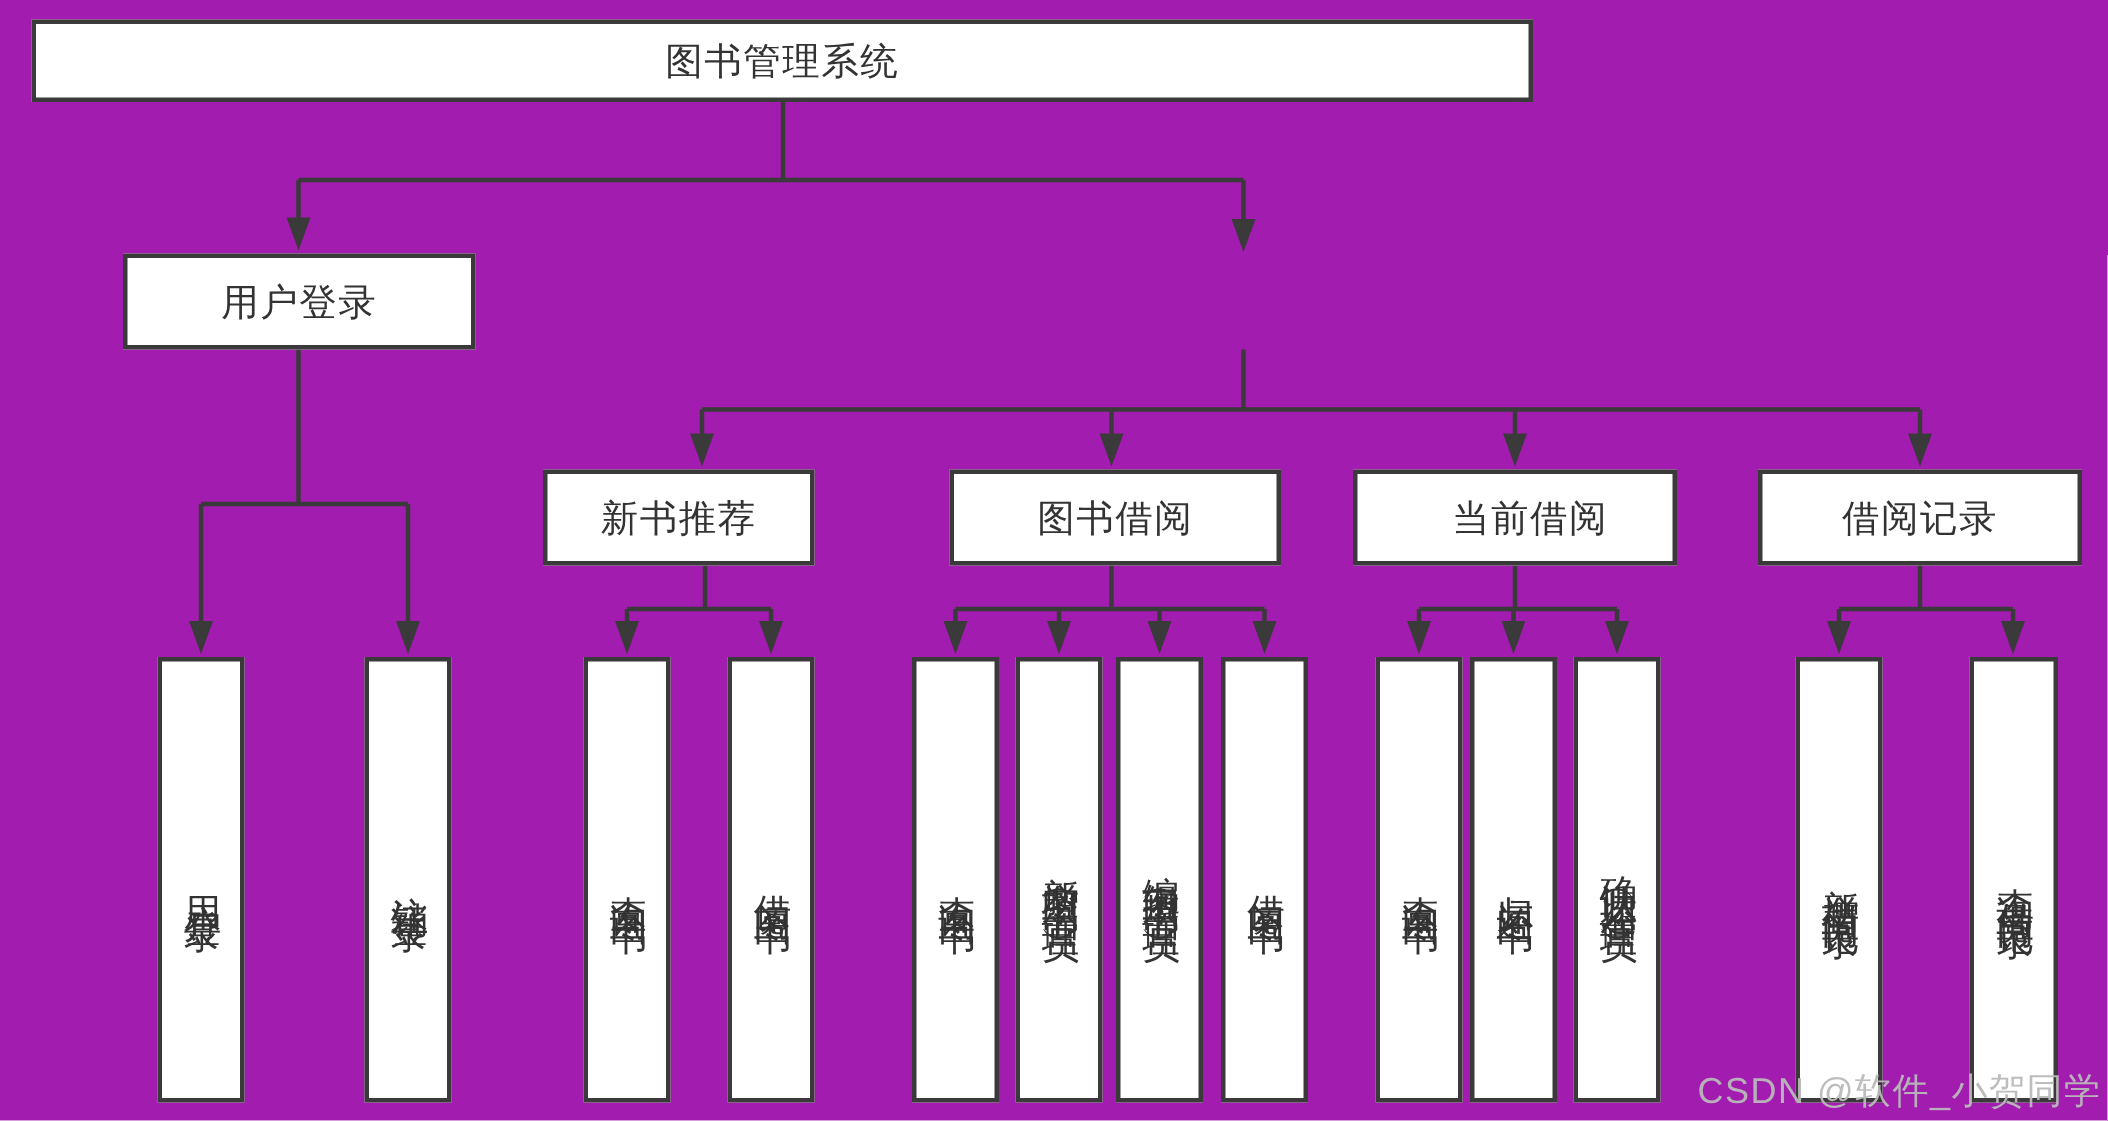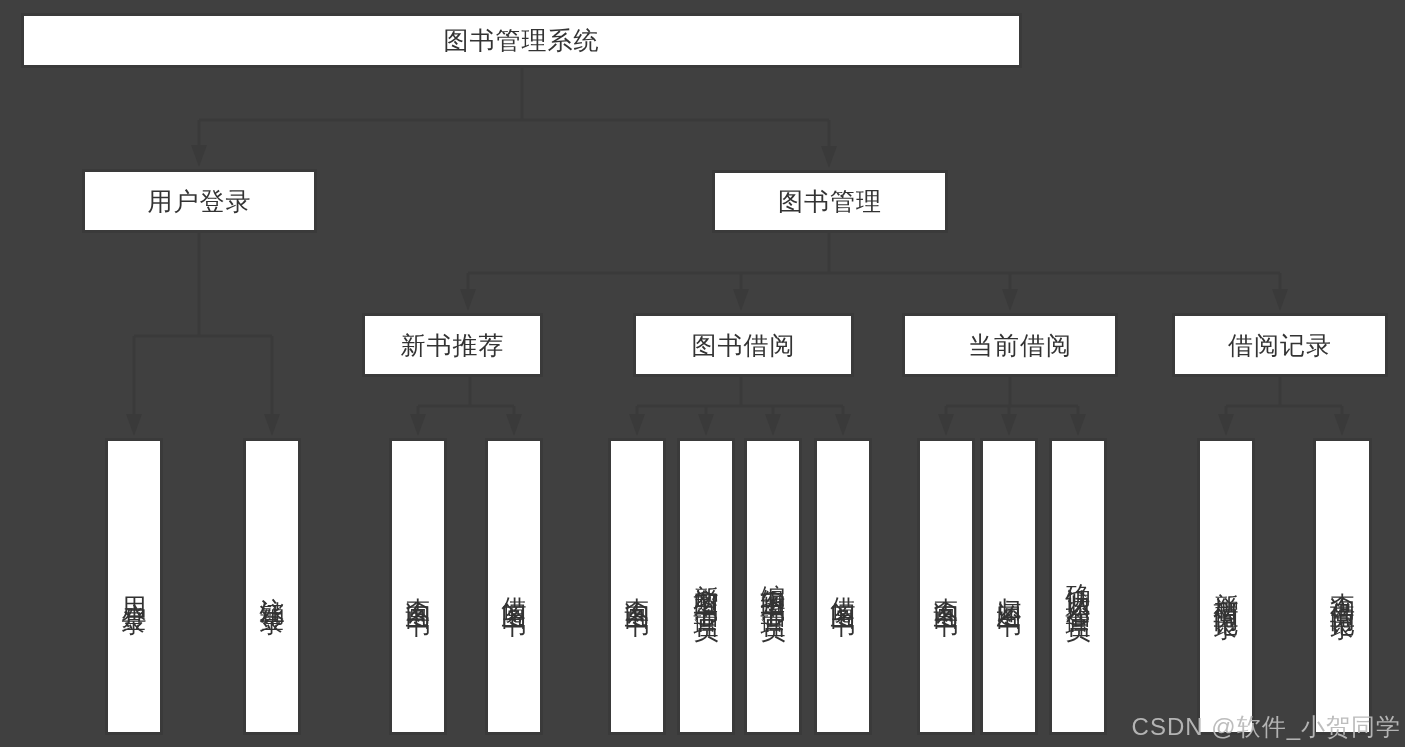--- a/index.html
+++ b/index.html
@@ -1,19 +1,19 @@
 <!DOCTYPE html>
 <html><head>
 <meta charset="utf-8">
 <style>
   html,body { margin:0; padding:0; background:#ffffff; }
   .canvas {
     position:relative;
     width:1405px; height:747px;
-    background:#404040;
+    background:#a21caf;
     font-family:"Liberation Sans","DejaVu Sans",sans-serif;
     overflow:hidden;
   }
   .connector-svg { position:absolute; left:0; top:0; z-index:1; }
   .node {
     position:absolute;
     box-sizing:border-box;
     border:3px solid #3a3a3a;
     background:#ffffff;
     color:#333333;
@@ -109,21 +109,20 @@
       <path d="M1001 414 H1017 L1009 436 Z"></path>
       <path d="M1070 414 H1086 L1078 436 Z"></path>
       <path d="M1218 414 H1234 L1226 436 Z"></path>
       <path d="M1334 414 H1350 L1342 436 Z"></path>
     </g>
   </svg>
 
   <div class="node h-node" style="left:21px; top:13px; width:1001px; height:55px;">图书管理系统</div>
 
   <div class="node h-node" style="left:82px; top:169px; width:235px; height:64px;">用户登录</div>
-  <div class="node h-node" style="left:712px; top:170px; width:236px; height:63px;">图书管理</div>
 
   <div class="node h-node" style="left:362px; top:313px; width:181px; height:64px;">新书推荐</div>
   <div class="node h-node" style="left:633px; top:313px; width:221px; height:64px;">图书借阅</div>
   <div class="node h-node" style="left:902px; top:313px; width:216px; height:64px;padding-left:20px;">当前借阅</div>
   <div class="node h-node" style="left:1172px; top:313px; width:216px; height:64px;">借阅记录</div>
 
   <div class="node v-node" style="left:105px; top:438px; width:58px; height:297px;">用户登录</div>
   <div class="node v-node" style="left:243px; top:438px; width:58px; height:297px;">注销登录</div>
 
   <div class="node v-node" style="left:389px; top:438px; width:58px; height:297px;">查询图书</div>

